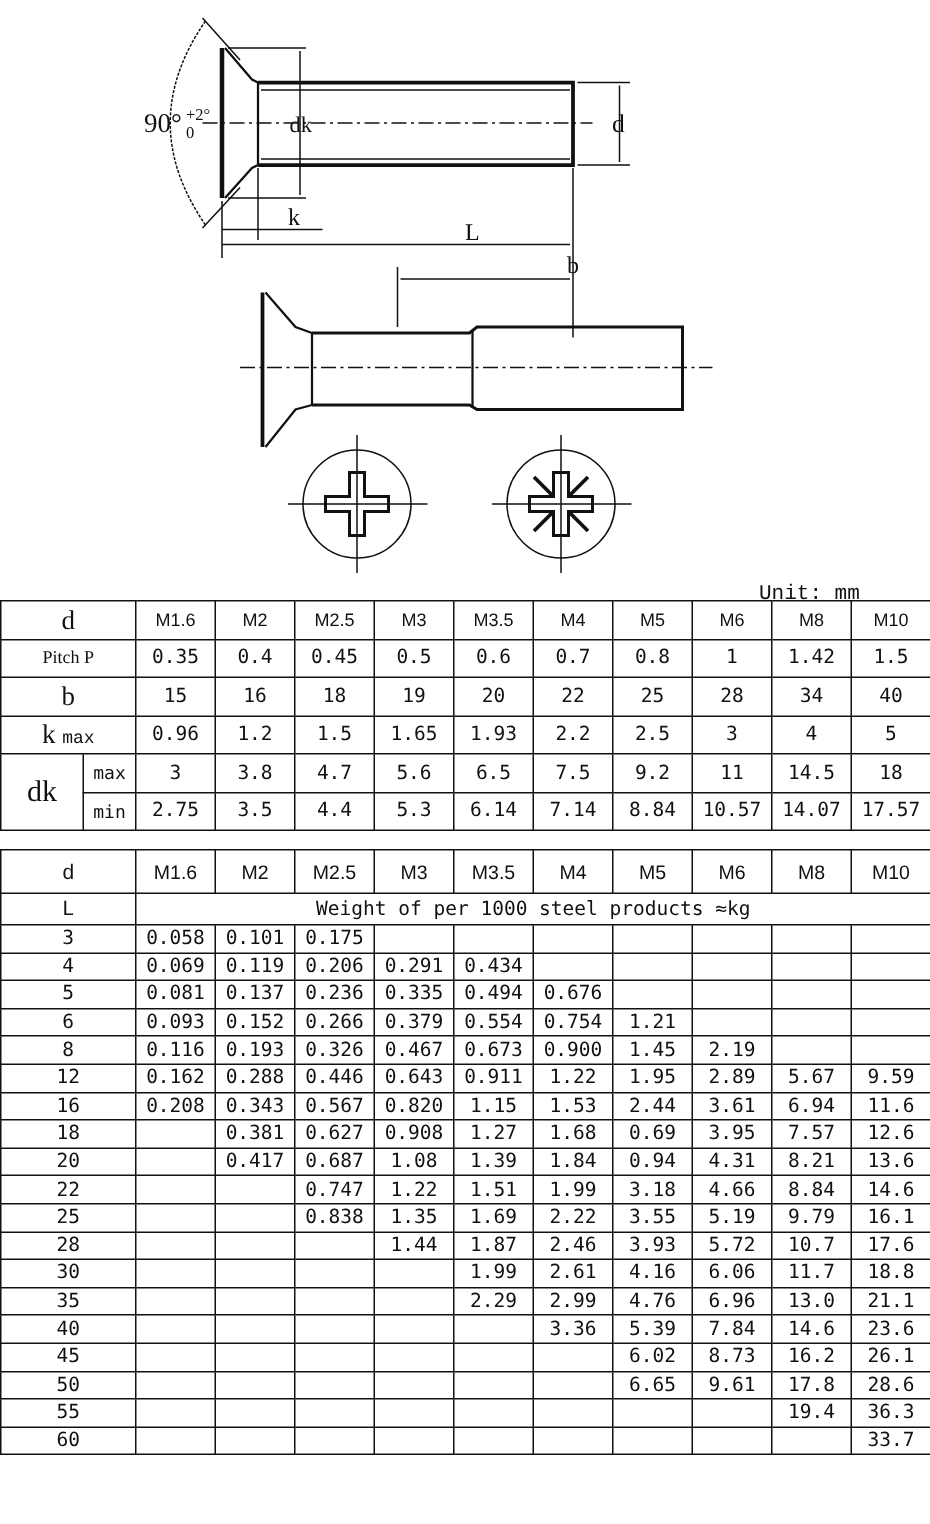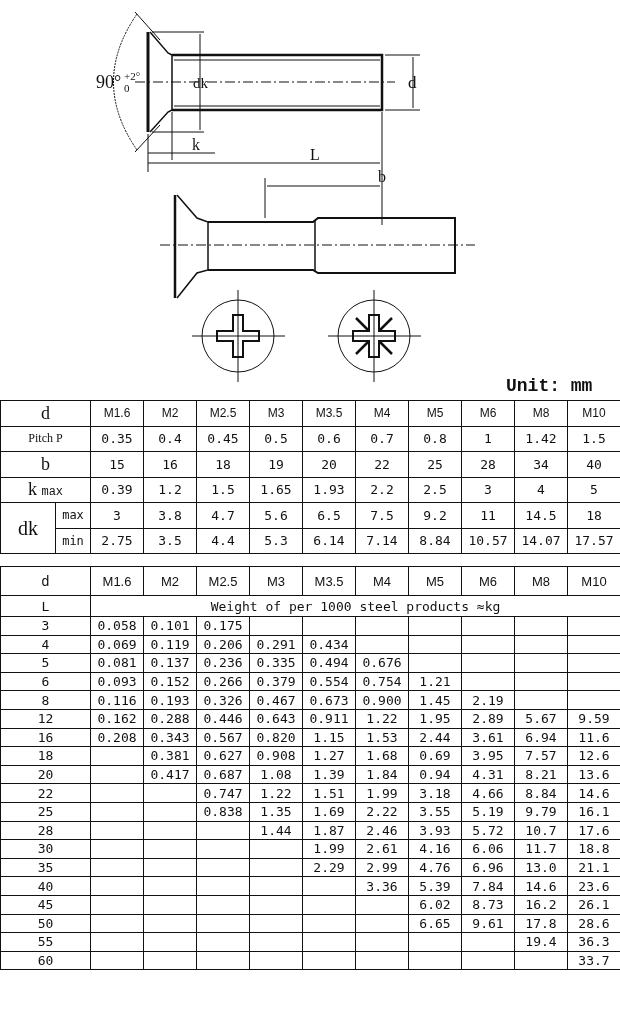--- a/index.html
+++ b/index.html
@@ -1,19 +1,19 @@
 <!DOCTYPE html>
 <html><head>
 <meta charset="utf-8">
 <style>
   html, body { margin:0; padding:0; background:#fff; }
   body { width:620px; height:1016px; position:relative; overflow:hidden;
          font-family:"DejaVu Sans Mono","Liberation Mono",monospace; color:#111; }
   .drawing { position:absolute; left:0; top:0; width:620px; height:390px; }
-  .unit { position:absolute; left:506px; top:376px; font-size:18px; font-family:"Liberation Mono",monospace;font-weight:bold; }
+  .unit { position:absolute; left:506px; top:388px; font-size:14px; font-family:"Liberation Mono",monospace; }
   table { position:absolute; left:0; border-collapse:collapse; table-layout:fixed; width:620px; }
   td { border:1.5px solid #111; text-align:center; padding:0; font-size:13px; overflow:hidden; white-space:nowrap; }
   #t1 { top:400px; }
   #t1 td { height:24.5px; }
   #t2 { top:566px; }
   #t2 td { height:17.6px; font-size:13px; }
   #t2 tr.hdr td { height:28px; }
   #t2 tr.lrow td { height:20px; }
   .lbl { font-family:"Liberation Serif",serif; font-size:18px; }
   .lbl small { font-family:"Liberation Mono",monospace; font-size:12px; }
@@ -134,21 +134,21 @@
     <td>19</td>
     <td>20</td>
     <td>22</td>
     <td>25</td>
     <td>28</td>
     <td>34</td>
     <td>40</td>
   </tr>
   <tr>
     <td colspan="2" class="lbl"><span>k</span> <small>max</small></td>
-    <td>0.39</td>
+    <td>0.96</td>
     <td>1.2</td>
     <td>1.5</td>
     <td>1.65</td>
     <td>1.93</td>
     <td>2.2</td>
     <td>2.5</td>
     <td>3</td>
     <td>4</td>
     <td>5</td>
   </tr>

